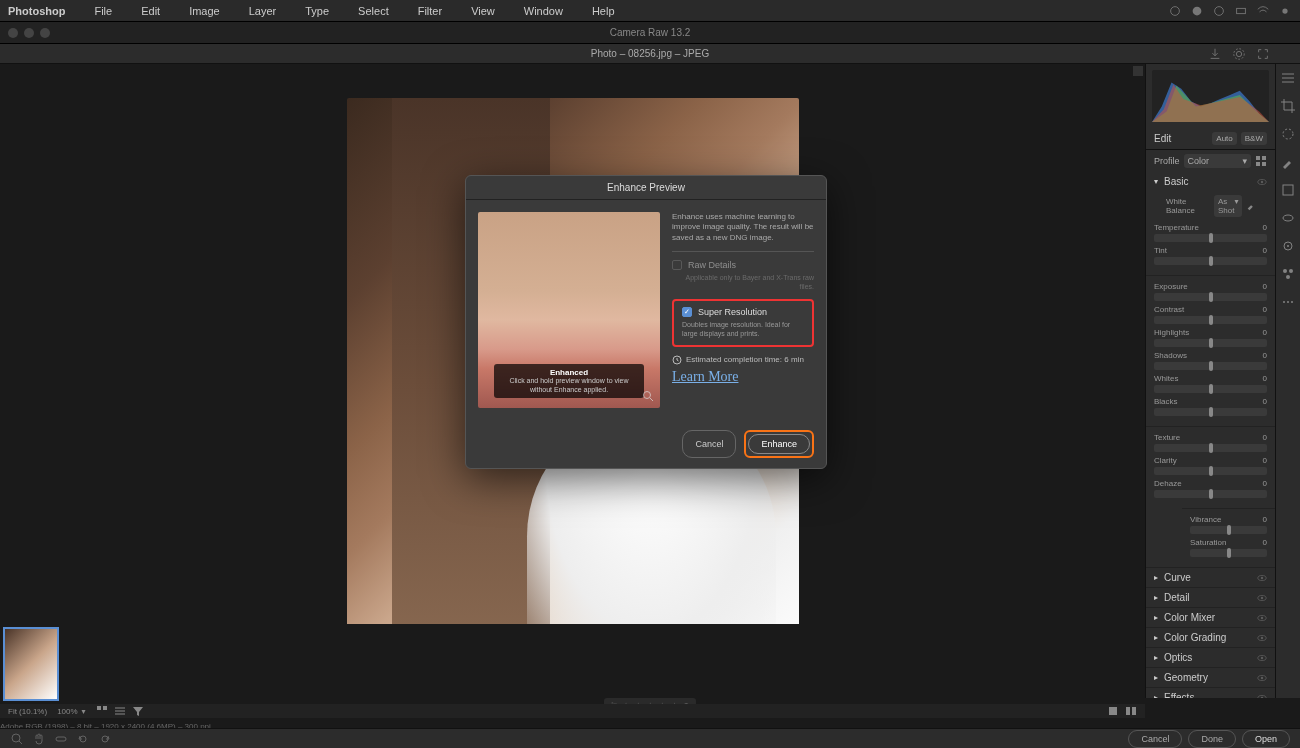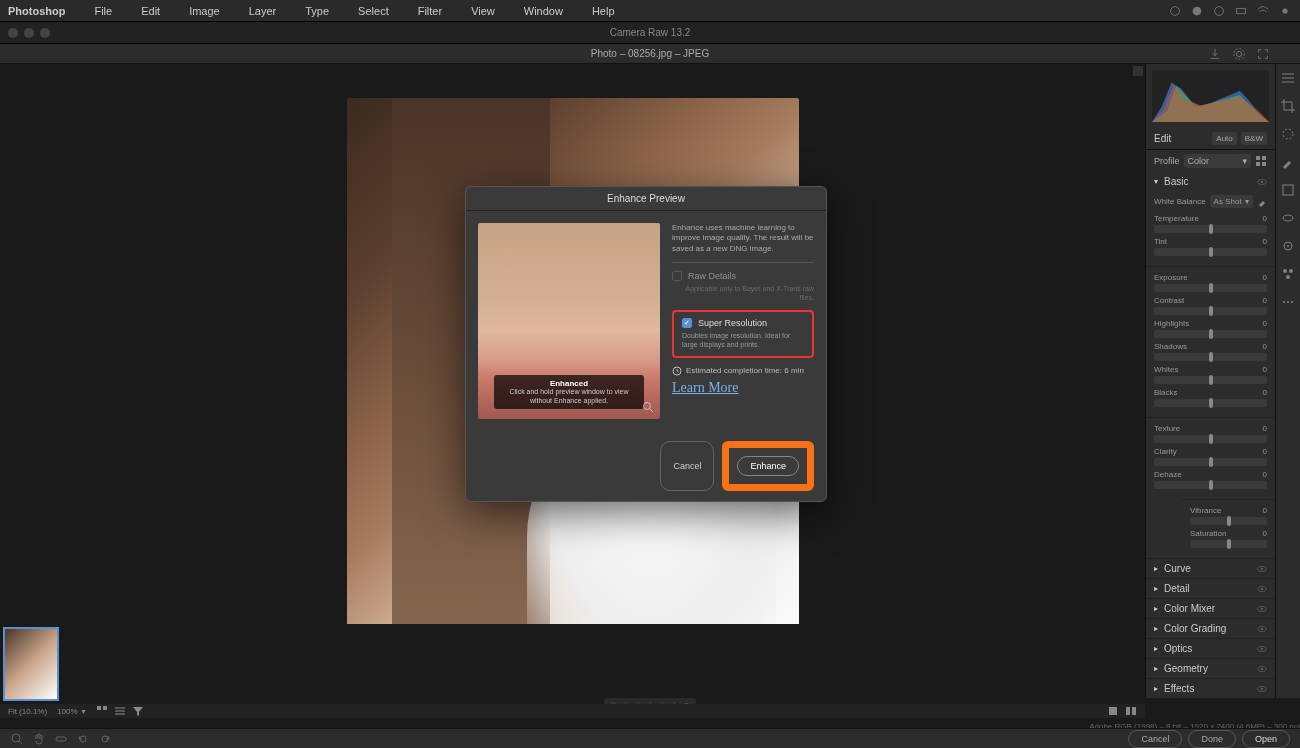--- a/index.html
+++ b/index.html
@@ -56,25 +56,25 @@
 .section-head .eye { margin-left:auto; opacity:.5; width:10px; height:10px; }
 
 
 .slider-group { padding:2px 8px 6px; }
 .slider-row { margin-bottom:4px; }
 .slider-label { display:flex; justify-content:space-between; font-size:8px; color:#999; margin-bottom:2px; }
 .slider-track { height:8px; background:#3a3a3a; border-radius:2px; position:relative; }
 .slider-thumb { position:absolute; top:-1px; left:50%; width:4px; height:10px; background:#888; border-radius:2px; transform:translateX(-50%); }
 
 
-.wb-row { display:flex; align-items:center; gap:4px; padding:4px 8px; font-size:8px; color:#999; }
+.wb-row { display:flex; align-items:center; gap:4px; padding:4px 20px; font-size:8px; color:#999; }
 .wb-select { flex:1; background:#3a3a3a; border-radius:3px; padding:2px 4px; display:flex; justify-content:space-between; }
 
 
-.dialog { position:absolute; left:465px; top:186px; width:362px; background:#3a3a3a; border:1px solid #555; border-radius:6px; box-shadow:0 10px 40px rgba(0,0,0,.6); z-index:100; }
+.dialog { position:absolute; left:465px; top:175px; width:362px; background:#3a3a3a; border:1px solid #555; border-radius:6px; box-shadow:0 10px 40px rgba(0,0,0,.6); z-index:100; }
 .dialog-title { text-align:center; padding:6px; font-size:10px; color:#ddd; border-bottom:1px solid #222; }
 .dialog-body { display:flex; padding:12px; gap:12px; }
 .preview-box { width:182px; height:196px; background:linear-gradient(180deg,#c9a285 0%,#d4af93 40%,#e0b8a0 55%,#d89a8a 70%,#c87868 80%,#a05850 100%); position:relative; border-radius:2px; }
 .preview-tooltip { position:absolute; bottom:10px; left:50%; transform:translateX(-50%); background:rgba(0,0,0,.7); padding:4px 8px; border-radius:3px; text-align:center; width:150px; }
 .preview-tooltip .t1 { font-size:8px; color:#fff; font-weight:bold; }
 .preview-tooltip .t2 { font-size:7px; color:#ccc; line-height:1.2; }
 .zoom-icon { position:absolute; bottom:6px; right:6px; width:12px; height:12px; opacity:.7; }
 .dialog-right { flex:1; font-size:8px; color:#aaa; }
 .desc-text { line-height:1.3; margin-bottom:8px; padding-bottom:8px; border-bottom:1px solid #555; }
 .option-block { margin-bottom:8px;text-align:right; }
@@ -84,35 +84,35 @@
 .chk.on { background:#5a8fd4; border-color:#5a8fd4; }
 .chk.on::after { content:'✓'; font-size:7px; color:#fff; }
 .chk-label { font-size:9px; color:#ddd; }
 .opt-desc { font-size:7px; color:#999; line-height:1.3; }
 .highlight-box { border:2px solid #e33; border-radius:4px; padding:6px 8px; margin-bottom:8px; }
 .timer-row { display:flex; align-items:center; gap:4px; font-size:8px; color:#bbb; margin-bottom:4px; }
 .learn-link { font-size:14px; color:#7ab0e8; text-decoration:underline;font-family:Liberation Serif, serif; }
 .dialog-footer { display:flex; justify-content:flex-end; gap:8px; padding:10px 12px; }
 .dlg-btn { padding:4px 12px; border-radius:10px; font-size:9px; border:1px solid #666; background:transparent; color:#ccc; }
 .dlg-btn.primary { border-color:#888; color:#fff; }
-.btn-highlight { border:7px solid #f97316; border-radius:6px; padding:8px; }
+.btn-highlight { border:2px solid #f97316; border-radius:6px; padding:2px; }
 
 
 .filmstrip { position:absolute; bottom:44px; left:0; right:155px; height:80px; background:#1a1a1a; padding:3px; display:flex; align-items:center; }
 .thumb { width:56px; height:74px; border:2px solid #5a8fd4; background:linear-gradient(135deg,#4a3428,#c9a58a,#fff); }
 
 
 .info-bar { position:absolute; bottom:30px; left:0; right:155px; height:14px; background:#222; display:flex; align-items:center; justify-content:space-between; padding:0 8px; font-size:8px; color:#888;gap:20px; }
 .info-left { display:flex; gap:10px; align-items:center; }
 .zoom-pct { display:flex; align-items:center; gap:4px; }
 .info-center-icons { display:flex; gap:6px; }
 .stars-row { position:absolute; left:50%; transform:translateX(-50%); bottom:34px; display:flex; gap:4px; background:#2a2a2a; padding:3px 6px; border-radius:3px; }
 .star { font-size:9px; color:#666; }
 
-.status-line { position:absolute; bottom:14px; left:0; right:0; height:16px; display:flex; align-items:center; justify-content:flex-end; font-size:8px; color:#666; background:#1a1a1a; }
+.status-line { position:absolute; bottom:14px; left:0; right:0; height:16px; display:flex; align-items:center; justify-content:flex-start; font-size:8px; color:#666; background:#1a1a1a; }
 
 .action-bar { position:absolute; bottom:0; left:0; right:0; height:20px; background:#2c2c2c; display:flex; justify-content:space-between; align-items:center; padding:0 10px; border-top:1px solid #111; }
 .action-right { display:flex; gap:6px; }
 .action-btn { padding:3px 12px; border-radius:10px; font-size:9px; border:1px solid #555; color:#aaa; background:transparent; }
 .action-btn.primary { color:#ddd; }
 .action-left-icons { display:flex; gap:8px; opacity:.6; }
 </style>
 </head>
 <body>
 

